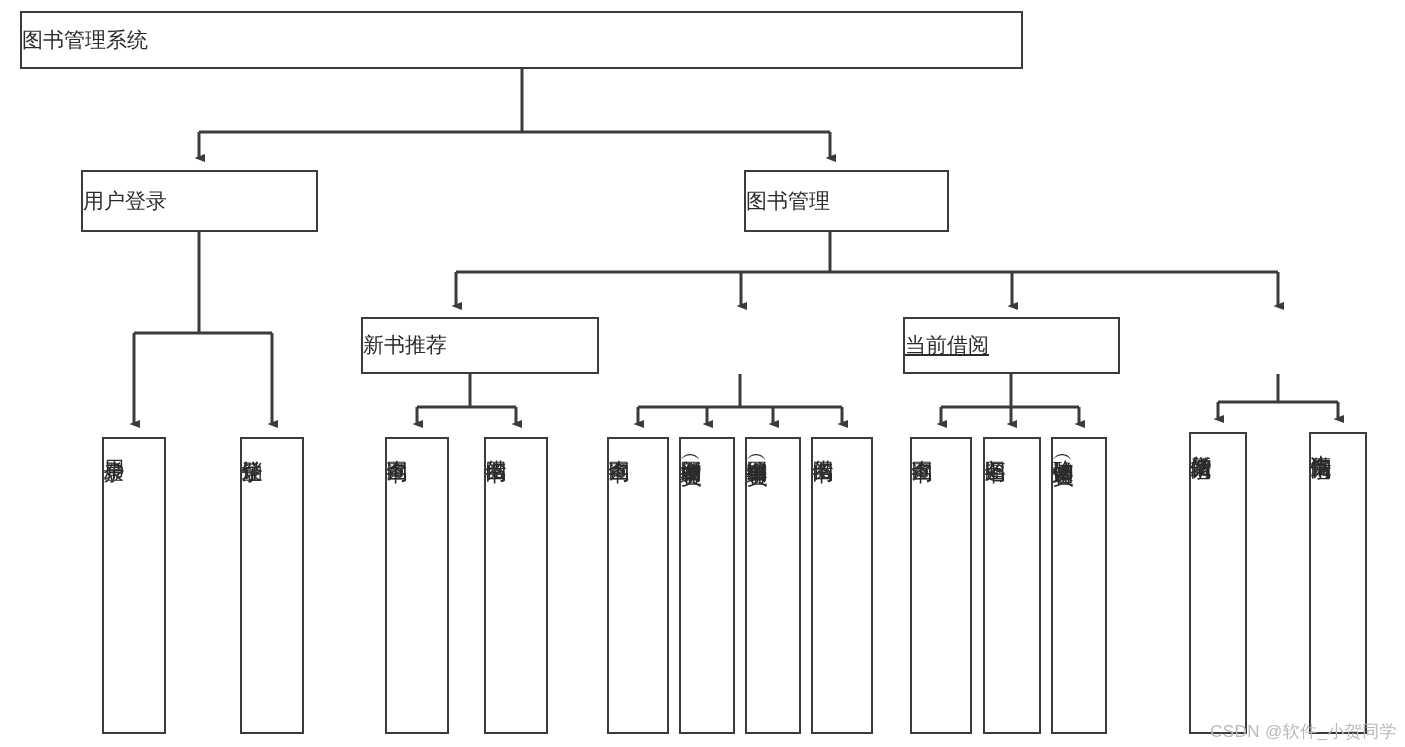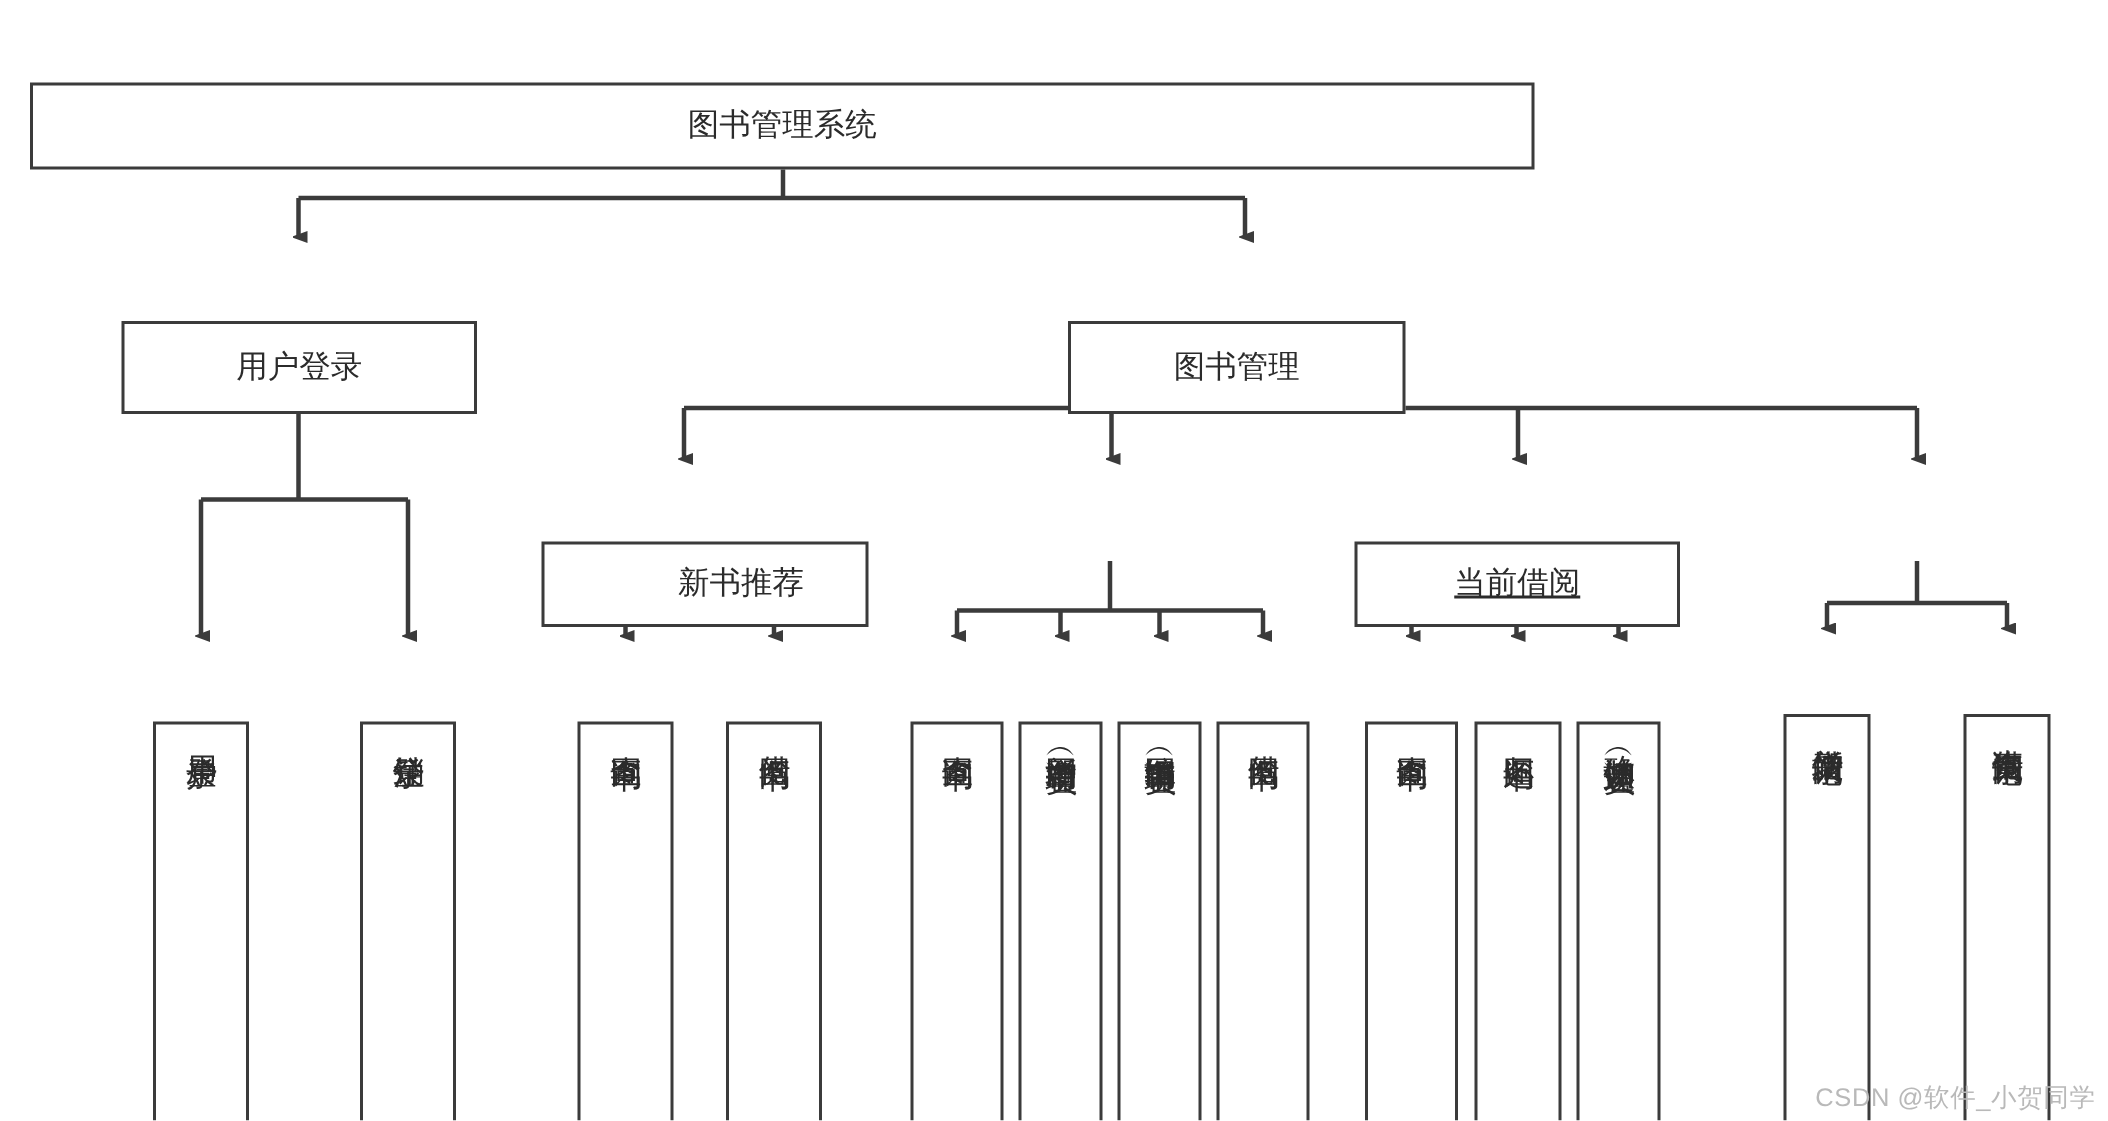--- a/index.html
+++ b/index.html
@@ -24,23 +24,22 @@
     width: 1405px;
     height: 747px;
   }
   .node-box {
     position: absolute;
     box-sizing: border-box;
     border: 2px solid #3b3b3b;
     background: #ffffff;
     display: flex;
     align-items: center;
-    justify-content: center;
+    justify-content: flex-start;
     color: #2b2b2b;
-    margin-top: 44px;
   }
   .node-label {
     color: #2b2b2b;
     line-height: 1.18;
     text-align: center;
     white-space: pre-line;
   }
   .horiz .node-label {
     font-size: 21px;
   }
@@ -122,25 +121,25 @@
     </g>
   </svg>
 
   <div class="node-box horiz" style="left:20px; top:11px; width:1003px; height:58px;">
     <span class="node-label">图书管理系统</span>
   </div>
 
   <div class="node-box horiz" style="left:81px; top:170px; width:237px; height:62px;">
     <span class="node-label">用户登录</span>
   </div>
-  <div class="node-box horiz" style="left:712px; top:170px; width:225px; height:62px;">
+  <div class="node-box horiz" style="left:744px; top:170px; width:205px; height:62px;">
     <span class="node-label">图书管理</span>
   </div>
 
-  <div class="node-box horiz" style="left:361px; top:317px; width:218px; height:57px;padding-left:48px;">
+  <div class="node-box horiz" style="left:361px; top:317px; width:238px; height:57px;">
     <span class="node-label">新书推荐</span>
   </div>
   <div class="node-box horiz" style="left:903px; top:317px; width:217px; height:57px;text-decoration:underline;">
     <span class="node-label">当前借阅</span>
   </div>
 
   <div class="node-box vert" style="left:102px; top:437px; width:64px; height:297px;">
     <span class="node-label">用户登录</span>
   </div>
   <div class="node-box vert" style="left:240px; top:437px; width:64px; height:297px;">

